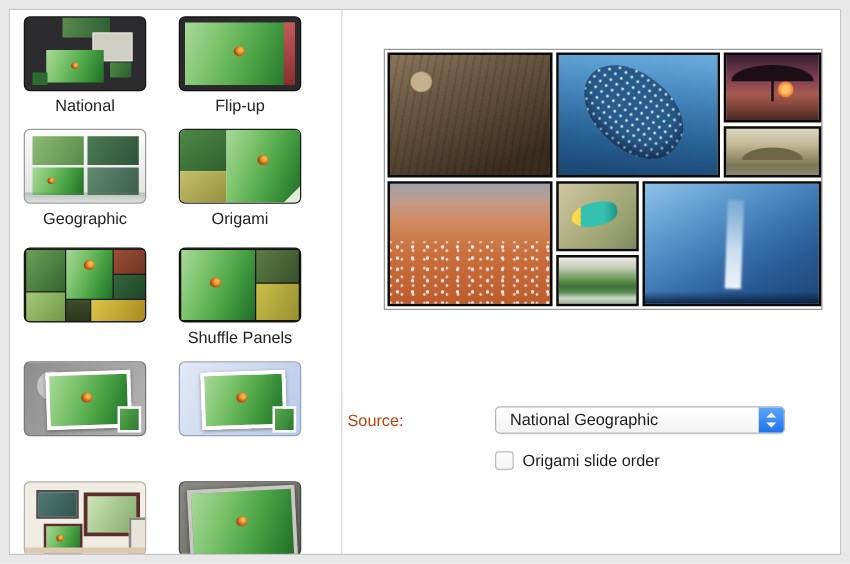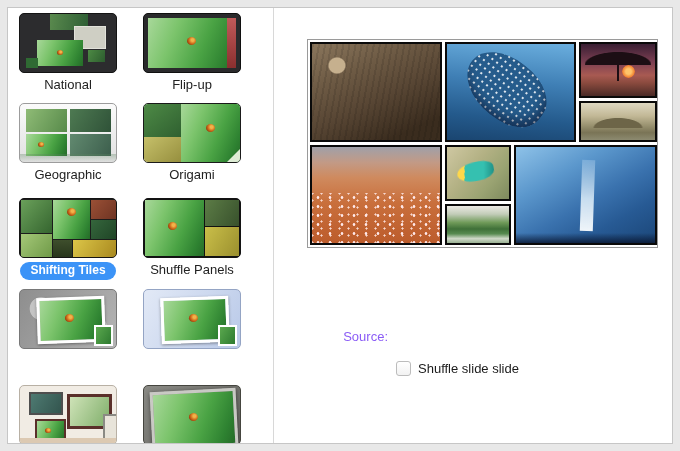--- a/index.html
+++ b/index.html
@@ -151,21 +151,21 @@
     background:linear-gradient(180deg,#eceae4 0%,#c2ccb8 22%,#6f9a58 45%,#3f7038 62%,#578a50 75%,#cfd8c8 88%,#9ab294 100%);}
   .p-ice{left:206px;top:105px;width:143px;height:100px;
     background:linear-gradient(150deg,#8ec2e8 0%,#5b97cc 30%,#3a72ae 55%,#275a94 75%,#1b4678 100%);}
   .icefall{position:absolute;left:47%;top:14%;width:9%;height:74%;transform:rotate(2deg);
     background:linear-gradient(180deg, rgba(220,240,255,.25), rgba(235,248,255,.8) 55%, rgba(250,253,255,.95));filter:blur(.7px);}
   .sea{position:absolute;left:0;right:0;bottom:0;height:10%;
     background:linear-gradient(180deg, rgba(8,20,45,0), rgba(8,20,45,.8));}
 
   
   .src-label{position:absolute;left:270px;top:320px;width:110px;height:18px;
-    text-align:right;font-size:13px;line-height:18px;color:#8b5cf6;}
+    text-align:left;font-size:13px;line-height:18px;color:#c2410c;}
   .popup{position:absolute;left:388px;top:317px;width:232px;height:22px;
     box-sizing:border-box;border:1px solid #b4b4b4;border-radius:4px;
     background:linear-gradient(#ffffff,#f3f3f3);box-shadow:0 1px 1px rgba(0,0,0,.06);}
   .popup .val{position:absolute;left:11px;top:0;height:20px;line-height:20px;font-size:13px;color:#1b1b1b;}
   .cap{position:absolute;top:0px;right:0px;bottom:0px;width:20px;border-radius:0 3px 3px 0;
     background:linear-gradient(#59a7fc,#2173ee);}
   .cap .up{position:absolute;left:6px;top:4px;width:0;height:0;
     border-left:4px solid transparent;border-right:4px solid transparent;border-bottom:4px solid #fff;}
   .cap .down{position:absolute;left:6px;top:12px;width:0;height:0;
     border-left:4px solid transparent;border-right:4px solid transparent;border-top:4px solid #fff;}
@@ -230,21 +230,20 @@
       <div class="thumb t-shifting">
         <div class="art s1"></div>
         <div class="art s2"></div>
         <div class="art s3 leafbg"></div>
         <div class="art s4"></div>
         <div class="art s5"></div>
         <div class="art s6"></div>
         <div class="art s7"></div>
         <span class="bug" style="left:47px;top:9px"></span>
       </div>
-      <div class="label"><span class="pill">Shifting Tiles</span></div>
     </div>
 
     <div class="item" style="left:135px;top:190px">
       <div class="thumb t-sliding">
         <div class="art sl-main leafbg"></div>
         <div class="art sl-tr"></div>
         <div class="art sl-br"></div>
         <span class="bug" style="left:24px;top:23px"></span>
       </div>
       <div class="label">Shuffle Panels</div>
@@ -313,17 +312,24 @@
       </div>
     <div class="ptile p-lake"></div>
     <div class="ptile p-ice">
       <div class="icefall"></div>
       <div class="sea"></div>
     </div>
   </div>
 
   <div class="src-label">Source:</div>
 
+  <div class="popup">
+    <span class="val">National Geographic</span>
+    <span class="cap">
+      <span class="up"></span>
+      <span class="down"></span>
+    </span>
+  </div>
 
   <div class="checkbox"></div>
-  <div class="chk-label">Shuffle slide slide</div>
+  <div class="chk-label">Origami slide order</div>
 
 </div>
 
 </body></html>

